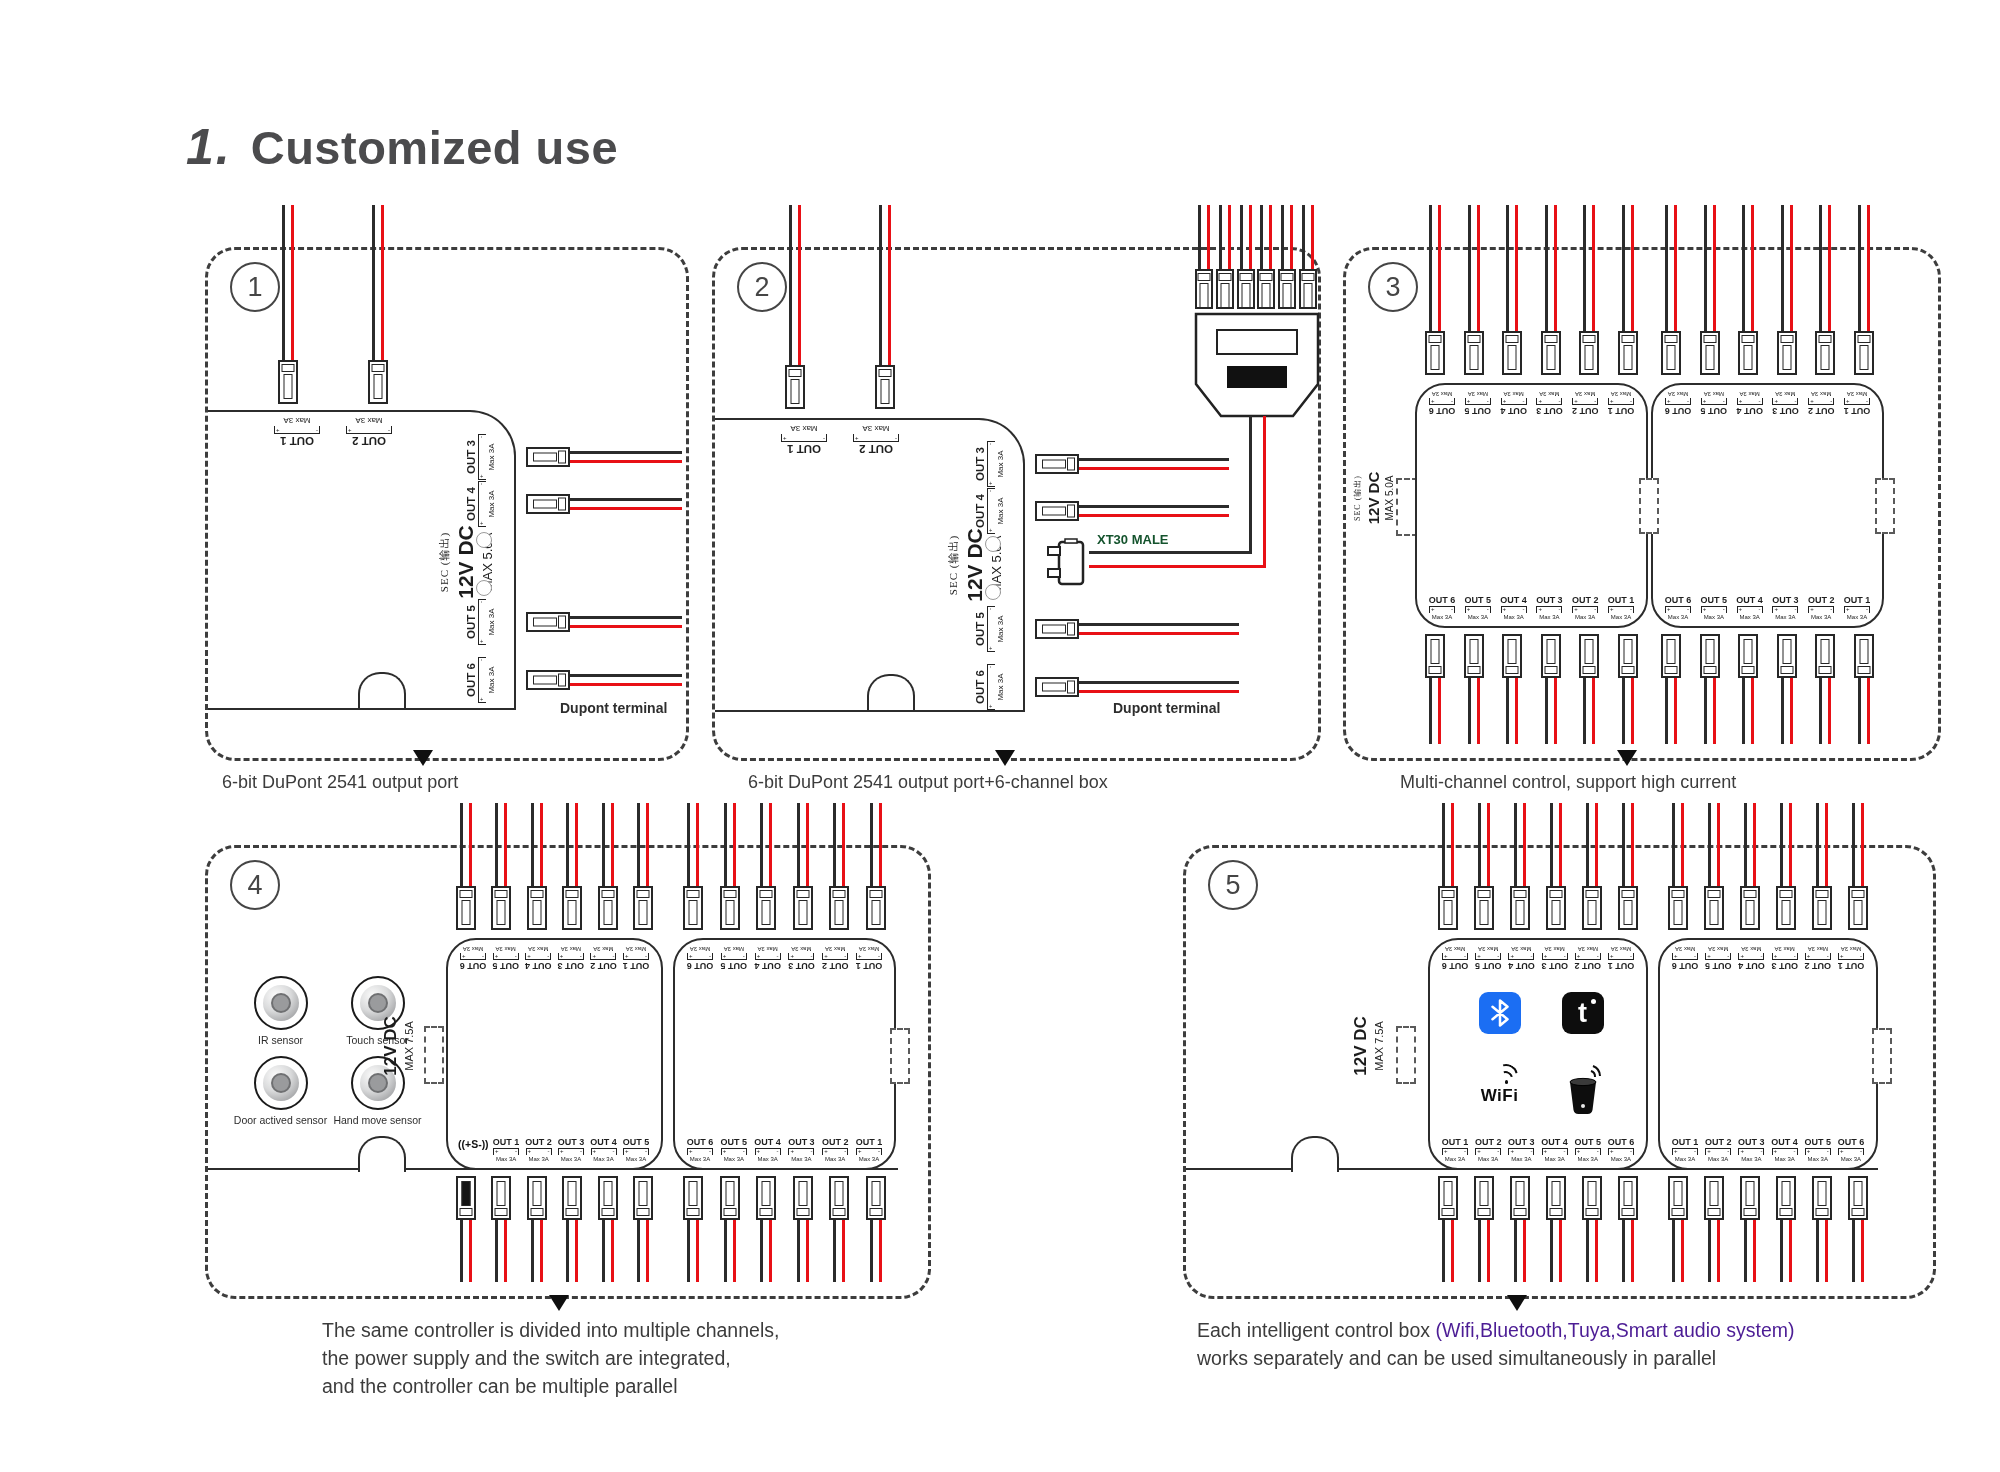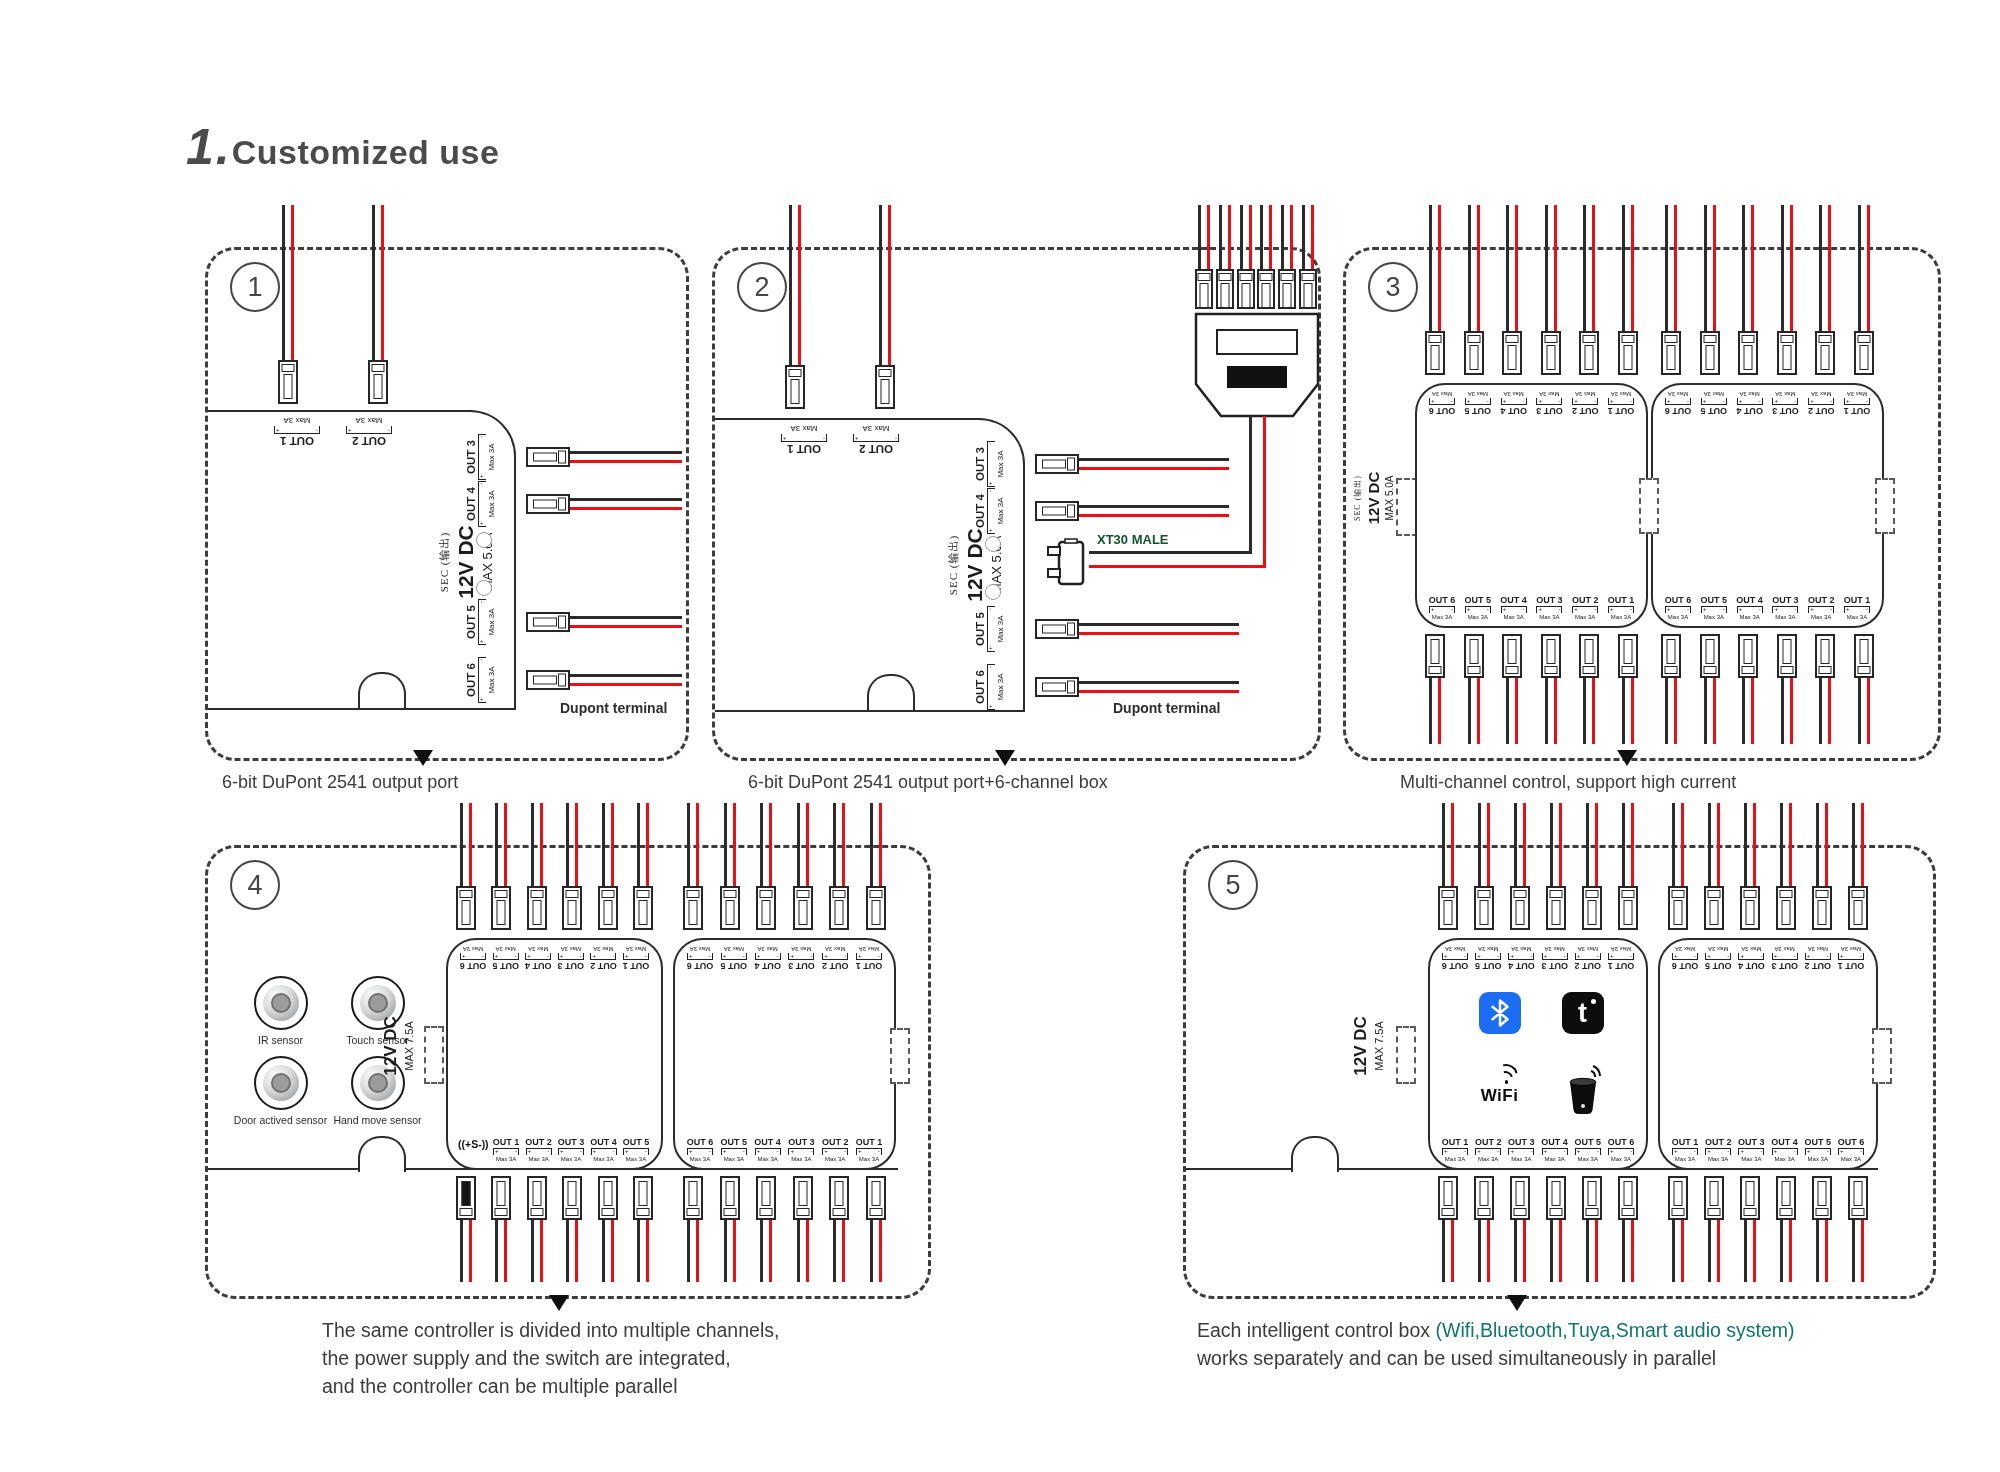--- a/index.html
+++ b/index.html
@@ -2,21 +2,21 @@
 <html><head>
 <meta charset="utf-8">
 <style>
   html,body{margin:0;padding:0;background:#fff;}
   .page{position:relative;width:2000px;height:1472px;background:#fff;overflow:hidden;
         font-family:"Liberation Sans",sans-serif;color:#2c2c2c;}
 
   
   .title{position:absolute;left:186px;top:118px;display:flex;align-items:baseline;color:#4b4b4d;}
   .tnum{font-style:italic;font-weight:700;font-size:50px;letter-spacing:2px;}
-  .ttext{font-weight:700;font-size:34px;margin-left:0;letter-spacing:0.5px;}
+  .ttext{font-weight:700;font-size:47px;margin-left:19px;letter-spacing:0.5px;}
 
   
   .panel{position:absolute;border:3px dashed #3d3d3d;border-radius:30px;}
   #p1{left:205px;top:247px;width:478px;height:508px;}
   #p2{left:712px;top:247px;width:603px;height:508px;}
   #p3{left:1343px;top:247px;width:592px;height:508px;}
   #p4{left:205px;top:845px;width:720px;height:448px;}
   #p5{left:1183px;top:845px;width:747px;height:448px;}
   .numcircle{position:absolute;left:22px;top:12px;width:46px;height:46px;border:2.5px solid #454545;
              border-radius:50%;display:flex;align-items:center;justify-content:center;
@@ -126,21 +126,21 @@
   .warc{position:absolute;border:2.5px solid transparent;border-top-color:#0d0d0d;border-radius:50%;}
   .warc.a1{width:20px;height:20px;right:0px;top:-8px;transform:rotate(30deg);}
   .warc.a2{width:11px;height:11px;right:5px;top:-1px;transform:rotate(30deg);}
   .wdot{position:absolute;width:3.5px;height:3.5px;border-radius:50%;background:#0d0d0d;right:10px;top:8px;}
 
   
   .tri{position:absolute;width:0;height:0;border-left:10px solid transparent;
        border-right:10px solid transparent;border-top:16px solid #0f0f0f;}
   .cap{position:absolute;font-size:18px;color:#3c3c3c;white-space:nowrap;}
   .capblock{position:absolute;font-size:19.5px;line-height:28px;color:#3c3c3c;}
-  .redseg{color:#0f766e;}
+  .redseg{color:#4c1d95;}
   .hexsvg{position:absolute;}
 </style>
 </head>
 <body>
 
 <div class="page">
 
   <div class="title">
     <span class="tnum">1.</span>
     <span class="ttext">Customized use</span>

